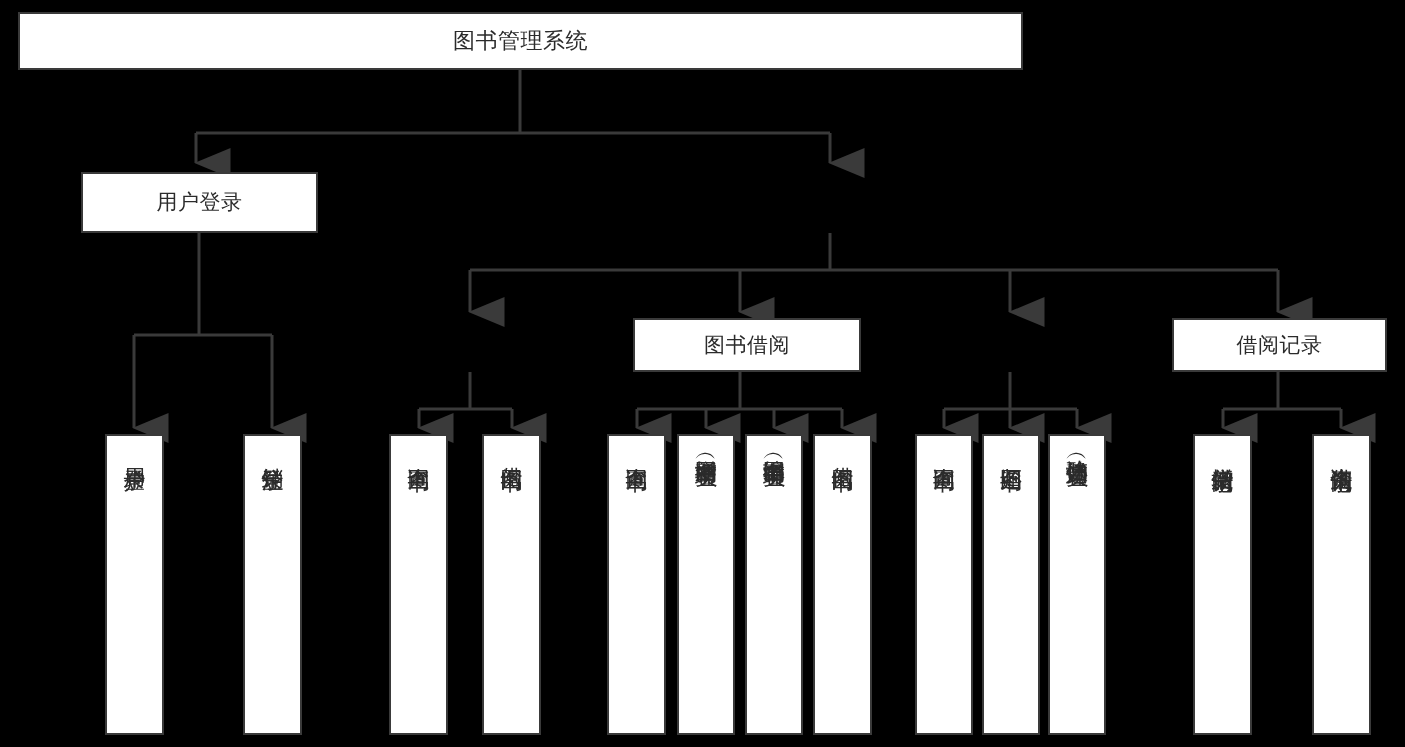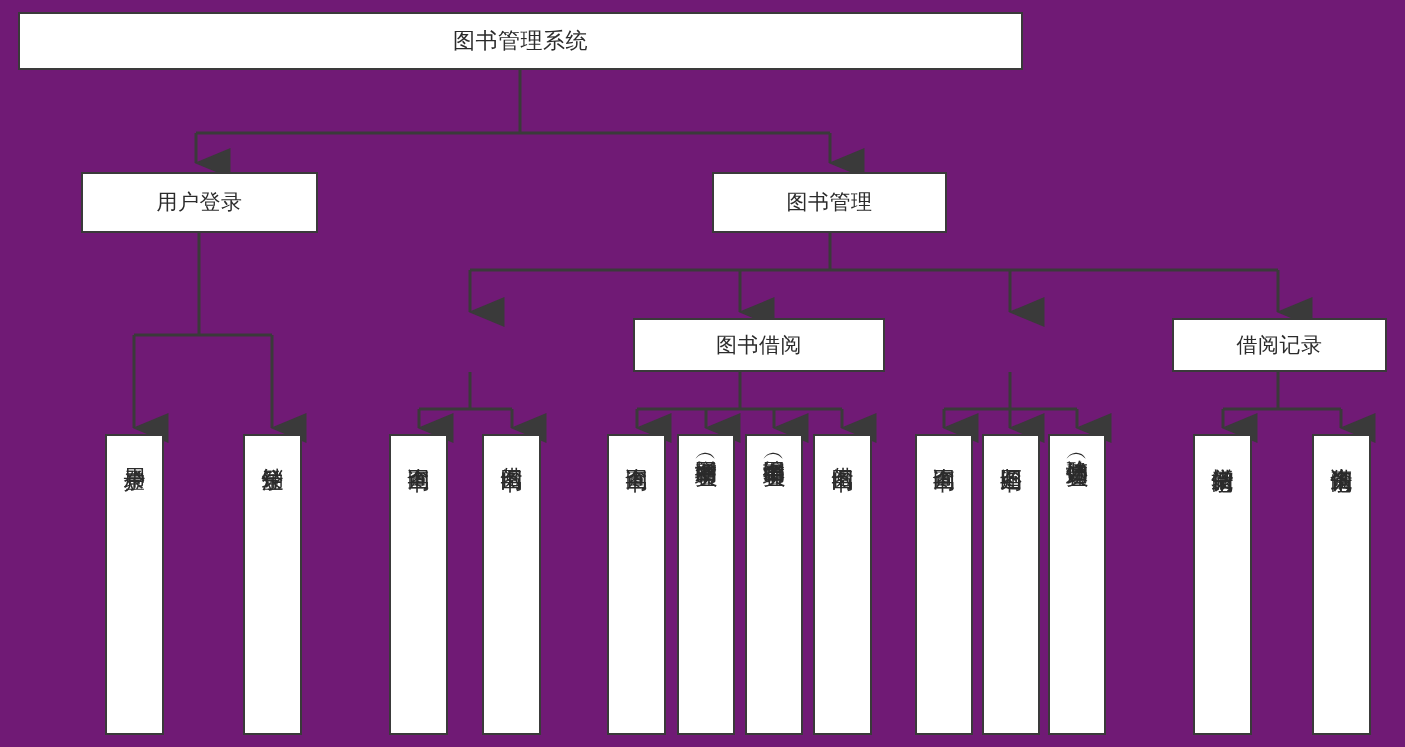--- a/index.html
+++ b/index.html
@@ -8,21 +8,21 @@
     padding: 0;
     background: #ffffff;
   }
   body {
     font-family: "Liberation Sans", "DejaVu Sans", sans-serif;
   }
   #diagram-root {
     position: relative;
     width: 1405px;
     height: 747px;
-    background: #701a75;
+    background: #000000;
     overflow: hidden;
   }
   #edge-layer {
     position: absolute;
     left: 0;
     top: 0;
     width: 1405px;
     height: 747px;
     pointer-events: none;
   }
@@ -123,25 +123,22 @@
     </g>
   </svg>
 
   <div class="node horizontal root" style="left:18px; top:12px; width:1005px; height:58px;">
     <span class="label">图书管理系统</span>
   </div>
 
   <div class="node horizontal" style="left:81px; top:172px; width:237px; height:61px;">
     <span class="label">用户登录</span>
   </div>
-  <div class="node horizontal" style="left:712px; top:172px; width:235px; height:61px;">
-    <span class="label">图书管理</span>
-  </div>
 
-  <div class="node horizontal" style="left:633px; top:318px; width:252px; height:54px;">
+  <div class="node horizontal" style="left:633px; top:318px; width:228px; height:54px;">
     <span class="label">图书借阅</span>
   </div>
   <div class="node horizontal" style="left:1172px; top:318px; width:215px; height:54px;">
     <span class="label">借阅记录</span>
   </div>
 
   <div class="node vertical" style="left:105px; top:434px; width:59px; height:301px;">
     <span class="label">用户登录</span>
   </div>
   <div class="node vertical" style="left:243px; top:434px; width:59px; height:301px;">

